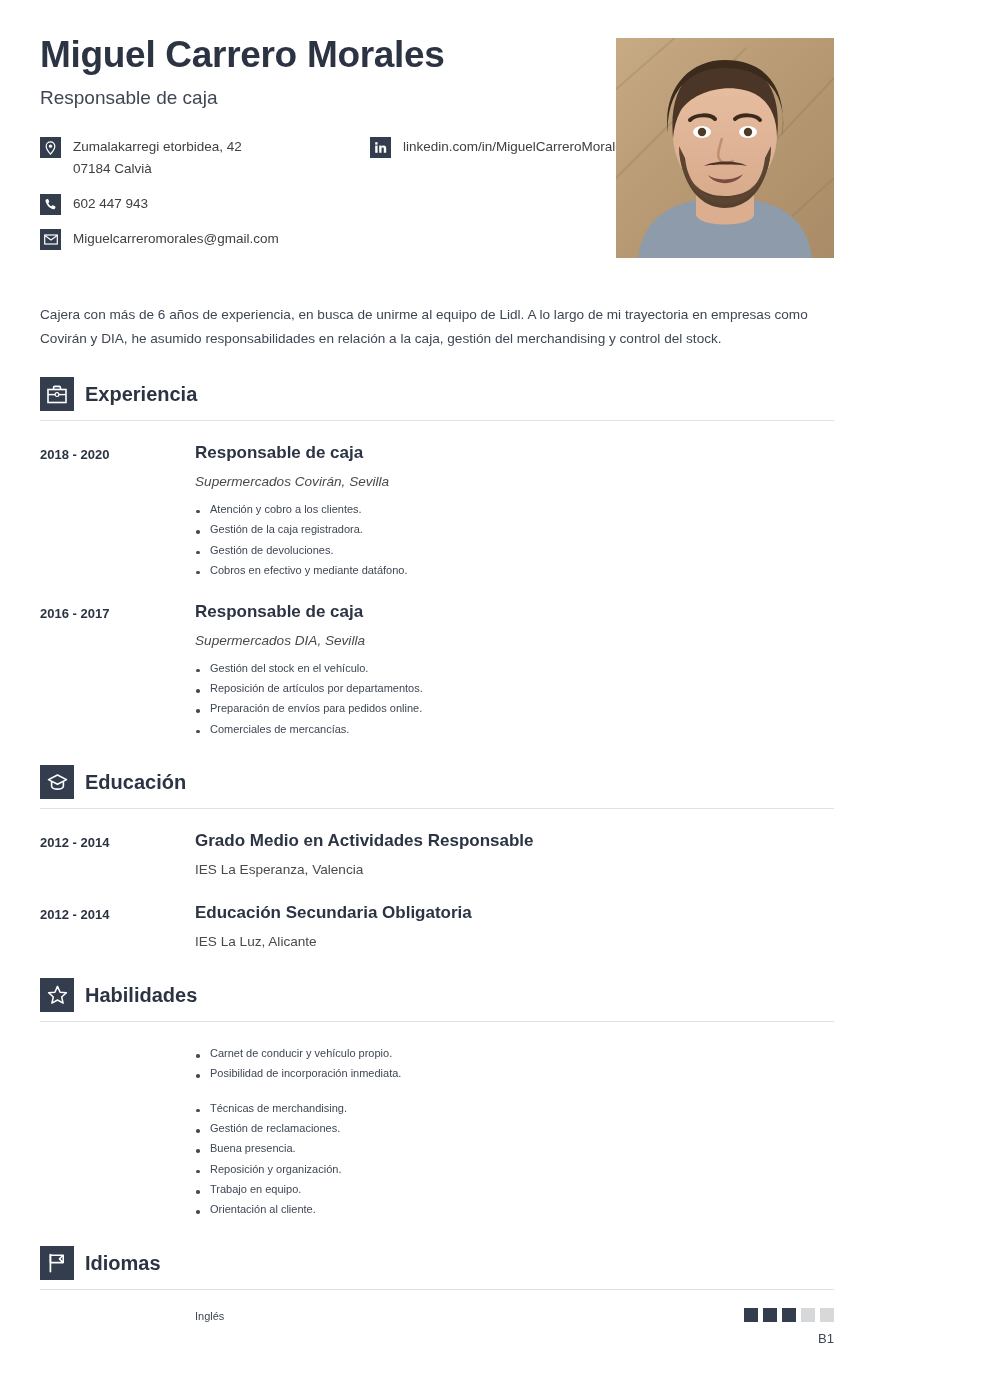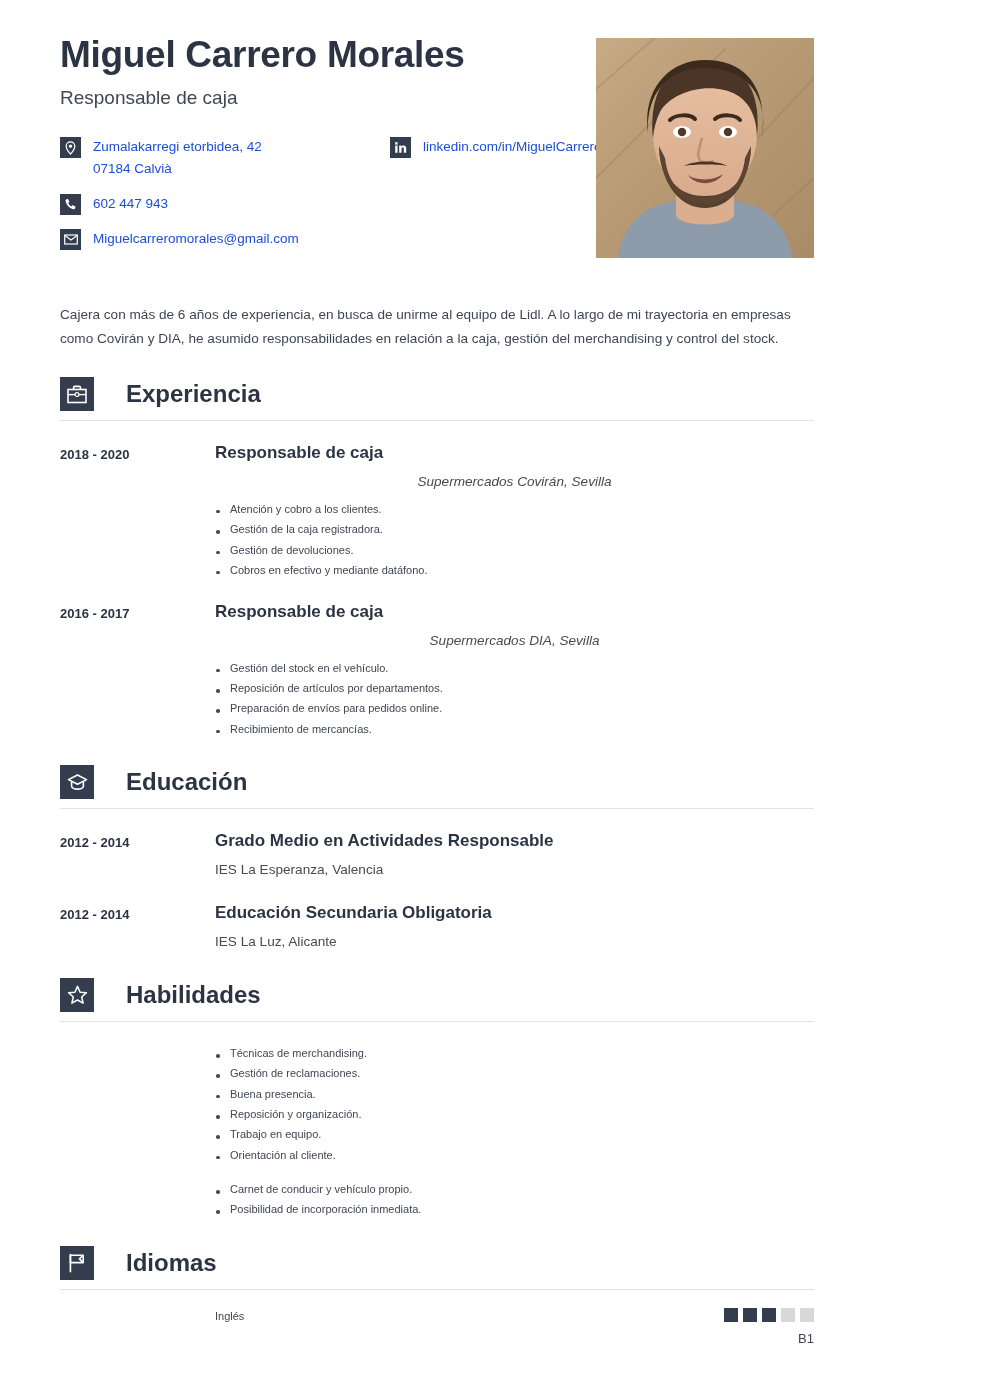--- a/index.html
+++ b/index.html
@@ -14,21 +14,21 @@
     font-family: "Liberation Sans", sans-serif;
     color: #3f3f3f;
     -webkit-font-smoothing: antialiased;
   }
 
   .page {
     position: relative;
     width: 874px;
     height: 1400px;
     background: #ffffff;
-    padding: 0 60px;
+    padding: 0 40px;
   }
 
   
   .header {
     position: relative;
     padding-top: 34px;
     min-height: 230px;
   }
 
   .header-left {
@@ -80,21 +80,21 @@
     margin-top: 1px;
     display: flex;
     align-items: center;
     justify-content: center;
   }
 
   .cicon svg { display: block; }
 
   .contact-text {
     font-size: 13.5px;
-    color: #1d4ed8;
+    color: #404040;
     line-height: 1.62;
     word-break: break-word;
   }
 
   .photo {
     position: absolute;
     top: 38px;
     right: 0;
     width: 218px;
     height: 220px;
@@ -130,22 +130,22 @@
     height: 34px;
     background: #343d4d;
     display: flex;
     align-items: center;
     justify-content: center;
   }
 
   .sec-icon svg { display: block; }
 
   .section-title {
-    margin-left: 32px;
-    font-size: 24px;
+    margin-left: 11px;
+    font-size: 20px;
     font-weight: bold;
     color: #2c3443;
     line-height: 1;
   }
 
   
   .entry {
     display: flex;
     margin-top: 21px;
   }
@@ -169,21 +169,21 @@
     line-height: 1.3;
   }
 
   .entry-sub {
     margin-top: 8px;
     font-size: 13.6px;
     color: #4a4a4a;
     line-height: 1.5;
   }
 
-  .entry-sub.italic { font-style: italic; text-align: center; }
+  .entry-sub.italic { font-style: italic; }
 
   .bullets {
     margin-top: 6px;
     list-style: none;
   }
 
   .bullets li {
     position: relative;
     padding-left: 15px;
     font-size: 11px;
@@ -389,21 +389,21 @@
 
     <div class="entry">
       <div class="entry-date">2016 - 2017</div>
       <div class="entry-body">
         <div class="entry-title">Responsable de caja</div>
         <div class="entry-sub italic">Supermercados DIA, Sevilla</div>
         <ul class="bullets">
           <li>Gestión del stock en el vehículo.</li>
           <li>Reposición de artículos por departamentos.</li>
           <li>Preparación de envíos para pedidos online.</li>
-          <li>Recibimiento de mercancías.</li>
+          <li>Comerciales de mercancías.</li>
         </ul>
       </div>
     </div>
   </div>
 
   <div class="section">
     <div class="section-head">
       <span class="sec-icon">
         <svg width="21" height="19" viewBox="0 0 21 19">
           <path d="M10.5 2 L19.5 6.6 L10.5 11.2 L1.5 6.6 Z" fill="none" stroke="#ffffff" stroke-width="1.6" stroke-linejoin="round"></path>
@@ -438,31 +438,31 @@
         </svg>
       </span>
       <span class="section-title">Habilidades</span>
     </div>
 
     <div class="skills-wrap">
       <div class="skills-spacer"></div>
       <div class="skills-body">
 
         <ul class="bullets skill-group">
+          <li>Carnet de conducir y vehículo propio.</li>
+          <li>Posibilidad de incorporación inmediata.</li>
+        </ul>
+
+        <ul class="bullets skill-group">
           <li>Técnicas de merchandising.</li>
           <li>Gestión de reclamaciones.</li>
           <li>Buena presencia.</li>
           <li>Reposición y organización.</li>
           <li>Trabajo en equipo.</li>
           <li>Orientación al cliente.</li>
-        </ul>
-
-        <ul class="bullets skill-group">
-          <li>Carnet de conducir y vehículo propio.</li>
-          <li>Posibilidad de incorporación inmediata.</li>
         </ul>
 
       </div>
     </div>
   </div>
 
   <div class="section">
     <div class="section-head">
       <span class="sec-icon">
         <svg width="18" height="20" viewBox="0 0 18 20">

